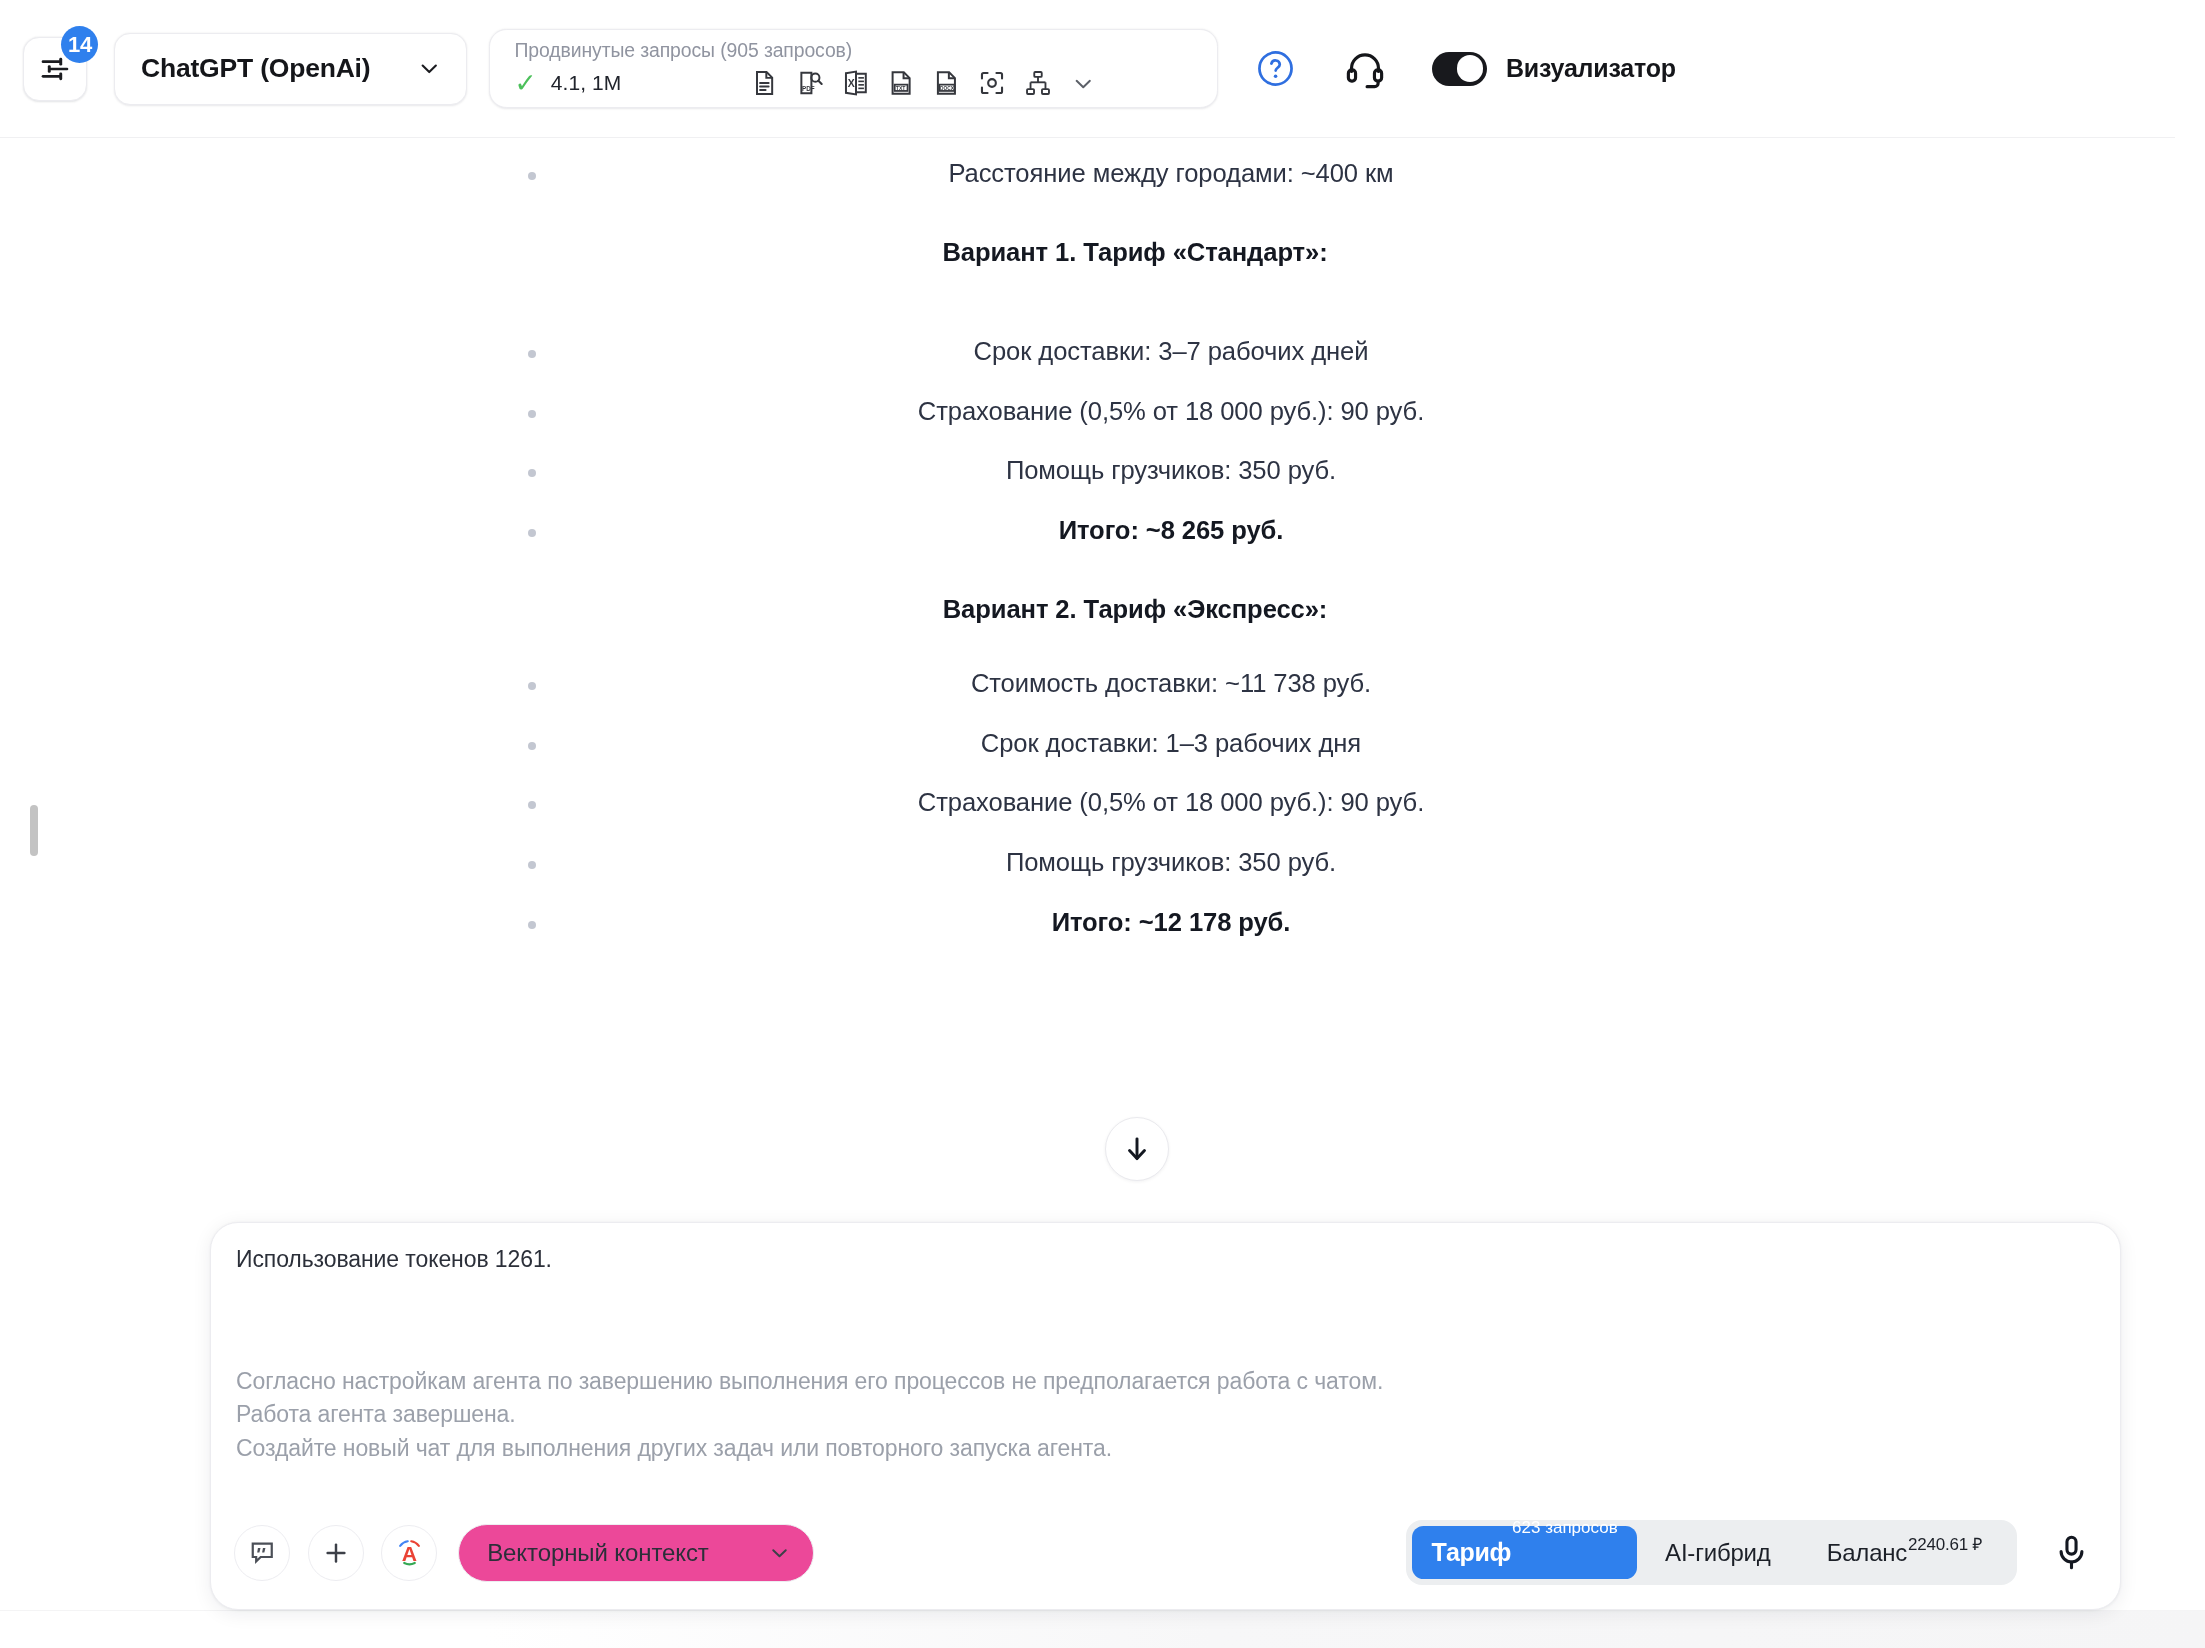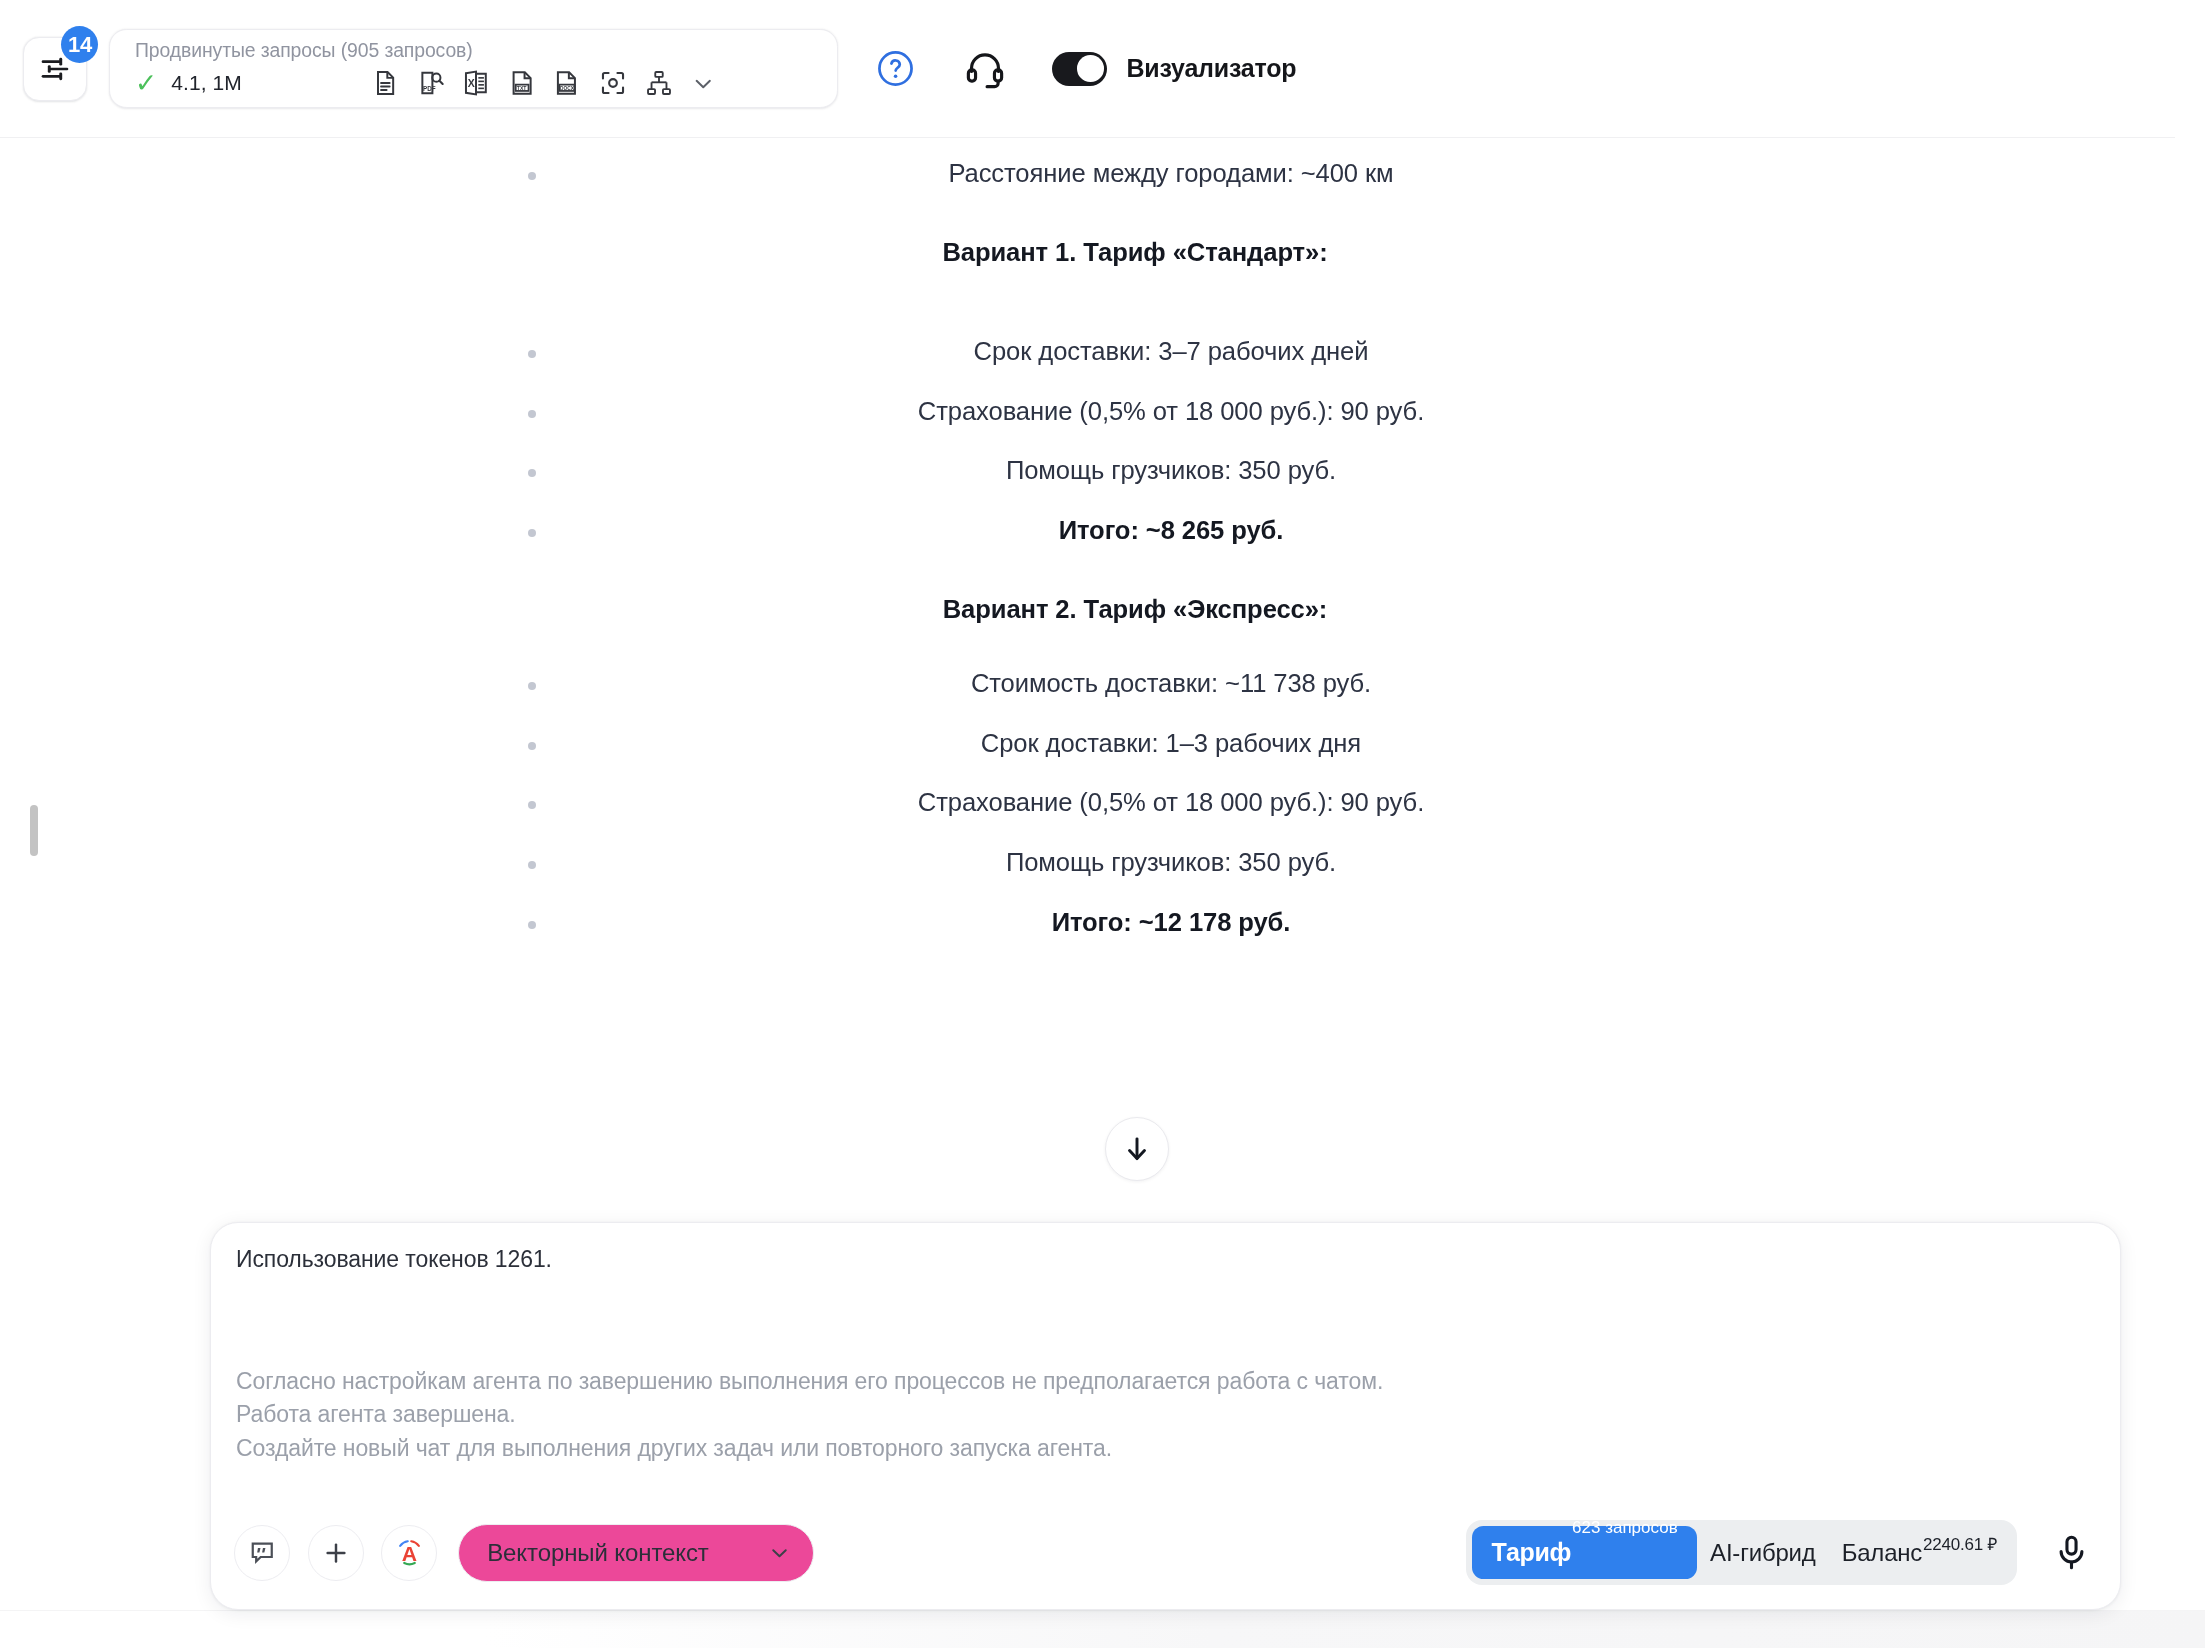--- a/index.html
+++ b/index.html
@@ -342,21 +342,21 @@
     font-size: 25px; font-weight: 700; letter-spacing: -0.3px;
     align-self: center;
   }
   .pill-primary .sup {
     font-size: 17px; font-weight: 400; margin-left: 0.9px;
     position: relative; top: -8px; white-space: nowrap;
   }
   .pill-plain {
     height: 53px;
     display: flex; align-items: center;
-    padding: 0 13px;
+    padding: 0 28px;
     cursor: pointer;
     color: #1c2028;
     font-size: 24px;
     letter-spacing: -0.2px;
     white-space: nowrap;
   }
   .pill-plain .sup {
     font-size: 17px; position: relative; top: -8.8px; margin-left: 0.9px;
     white-space: nowrap;
   }
@@ -394,20 +394,26 @@
         </g>
         <g fill="#1b1c20">
           <rect x="15.2" y="3.6" width="2.2" height="5.8" rx="1"></rect>
           <rect x="6.6" y="9.1" width="2.2" height="5.8" rx="1"></rect>
           <rect x="15.2" y="14.6" width="2.2" height="5.8" rx="1"></rect>
         </g>
       </svg>
       <span class="settings-badge">14</span>
     </div>
 
+    <div class="model-select">
+      <span class="model-name">ChatGPT (OpenAi)</span>
+      <svg width="26.5" height="26.5" viewBox="0 0 24 24">
+        <path d="M6 9.5 L12 15.5 L18 9.5" fill="none" stroke="#1b1c20" stroke-width="1.9" stroke-linecap="round" stroke-linejoin="round"></path>
+      </svg>
+    </div>
 
     <div class="tariff-card">
       <div class="tariff-title">Продвинутые запросы (905 запросов)</div>
       <div class="tariff-row">
         <span class="tariff-check">✓</span>
         <span class="tariff-ver">4.1, 1M</span>
 
         <div class="doc-icons">
           <span class="icn">
             <svg width="28" height="28" viewBox="0 0 24 24">

